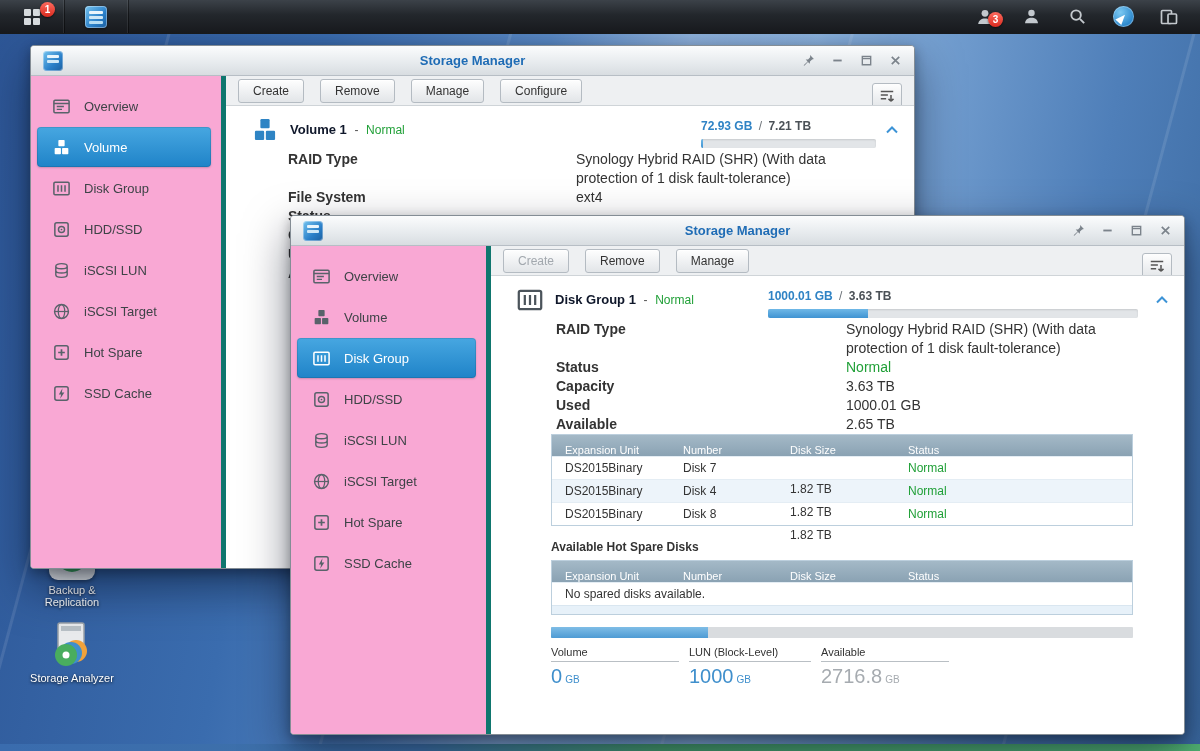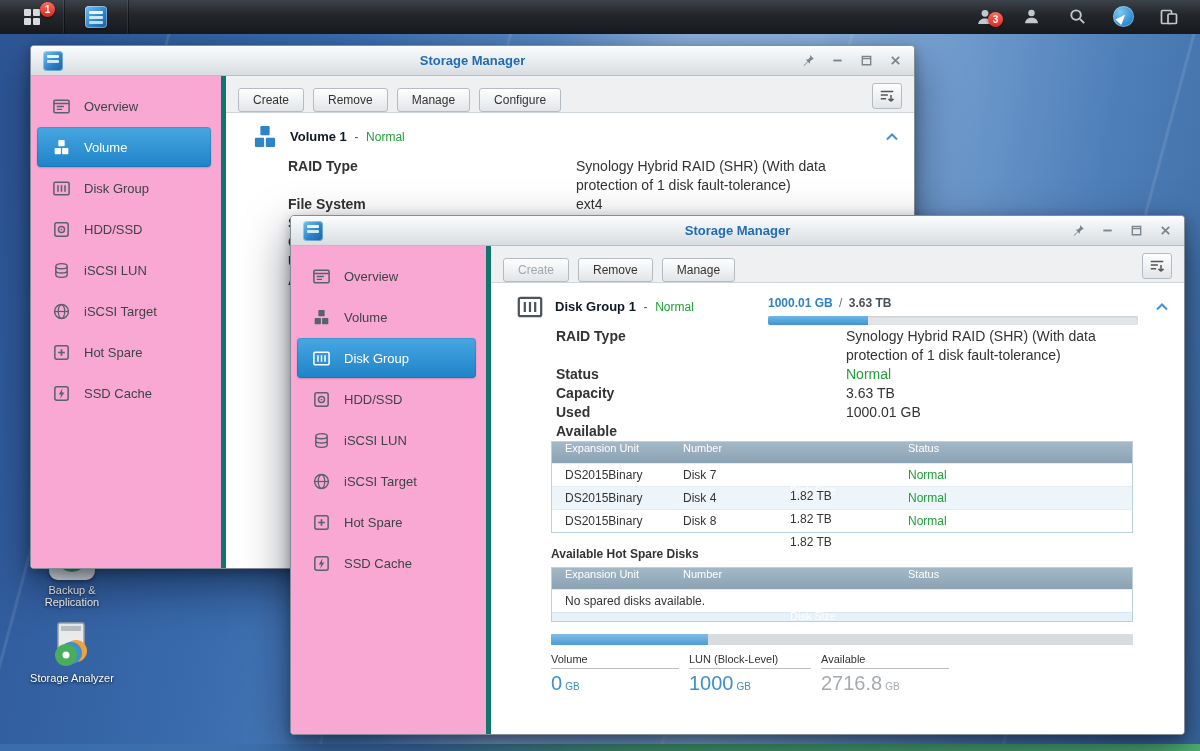--- a/index.html
+++ b/index.html
@@ -74,21 +74,21 @@
   .sidebar { width:195px; flex:none; background:#f9a8d4; border-right:5px solid #0f766e; padding-top:10px; }
   .w-front .sidebar { width:200px; }
   .side-item { height:40px; display:flex; align-items:center; gap:13px; padding-left:15px;
     margin:0 10px 1px 6px; border-radius:4px; font-size:13px; color:#3e4347; cursor:pointer; }
   .side-item .si-ico { width:19px; height:19px; flex:none; color:#59626a; }
   .side-item.sel { background:linear-gradient(#47a7e1,#1f83c8); color:#fff;
     box-shadow:inset 0 0 0 1px rgba(0,0,0,.1), 0 1px 2px rgba(0,0,0,.18); }
   .side-item.sel .si-ico { color:#fff; }
 
   .main { flex:1; display:flex; flex-direction:column; min-width:0; }
-  .toolbar { height:36px; flex:none; display:flex; align-items:flex-end; gap:9px; padding:0 12px; position:relative; }
+  .toolbar { height:29px; flex:none; display:flex; align-items:center; gap:16px; padding:0 12px; position:relative; }
   .btn { font-size:12px; color:#333; padding:4px 14px; border:1px solid #b4bbc2; border-radius:3px;
     background:linear-gradient(#fefefe,#edeff1 60%,#e2e5e8); box-shadow:inset 0 1px 0 #fff; cursor:pointer; }
   .btn.disabled { color:#a2a8ae; cursor:default; }
   .tool-right { position:absolute; right:12px; top:7px; width:30px; height:26px; border:1px solid #b4bbc2;
     border-radius:3px; background:linear-gradient(#fefefe,#e2e5e8); display:flex; align-items:center;
     justify-content:center; color:#555; cursor:pointer; }
 
   .panel { flex:1; background:#fff; border-top:1px solid #cfd4d8; overflow:hidden; position:relative; }
   .section-head { position:relative; padding:10px 0 6px 25px; display:flex; align-items:flex-start; gap:11px; min-height:44px; }
   .sec-ico { width:28px; height:28px; flex:none; }
@@ -110,21 +110,21 @@
   .fields { padding-left:65px; padding-right:18px; }
   .w-back .fields { padding-left:62px; }
   .frow { display:flex; font-size:14px; line-height:19px; }
   .flabel { width:290px; flex:none; font-weight:bold; color:#333; }
   .w-back .flabel { width:288px; }
   .fvalue { width:312px; color:#333; }
   .fvalue.green { color:#21a038; }
 
   .sub-title { font-size:12px; font-weight:bold; color:#333; margin:14px 0 6px 60px; }
   .tbl { margin-left:60px; width:582px; border:1px solid #bccfdd; font-size:12px; }
-  .tbl-head { display:flex; height:21px; align-items:flex-start; color:#fff; font-size:11px;
+  .tbl-head { display:flex; height:21px; align-items:flex-end; color:#fff; font-size:11px;
     background:linear-gradient(#a4b9c7,#8aa2b3); }
   .th,.td { padding-left:13px; overflow:hidden; white-space:nowrap; }
   .c1{width:118px;flex:none;} .c2{width:107px;flex:none;} .c3{width:118px;flex:none;margin-top:42px;} .c4{flex:1;}
   .tbl-row { display:flex; height:23px; align-items:center; color:#333; background:#fff; border-top:1px solid #e4edf4; }
   .tbl-row.alt { background:#edf4fa; }
   .td.green { color:#21a038; }
   .tbl-filler { height:9px; background:#e7f1f9; border-top:1px solid #d9e6f0; }
 
   .stackbar { margin:12px 0 0 60px; width:582px; height:11px; display:flex; background:#d9dcdf;
     border-radius:1px; overflow:hidden; }
@@ -374,20 +374,30 @@
         </div>
         <div class="panel">
           <div class="section-head">
             <svg class="sec-ico blue">
                 <use href="#i-volume"></use>
               </svg>
             <span class="sec-line">
               <span class="sec-name">Volume 1</span>
               <span class="sec-sep">-</span>
               <span class="sec-status">Normal</span>
+            </span>
+            <span class="usage">
+              <span class="usage-text">
+                <span class="u-used">72.93 GB</span>
+                <span class="u-slash">/</span>
+                <span class="u-total">7.21 TB</span>
+              </span>
+              <span class="usage-bar" style="display:block">
+                <span class="usage-fill" style="display: block; width: 1%;"></span>
+              </span>
             </span>
             <span class="chevron">
               <svg width="16" height="16">
                   <use href="#i-chevron-up"></use>
                 </svg>
             </span>
           </div>
           <div class="fields">
             <div class="frow">
                 <span class="flabel">RAID Type</span>
@@ -547,20 +557,21 @@
             <div class="frow">
                 <span class="flabel">Capacity</span>
                 <span class="fvalue">3.63 TB</span>
               </div>
             <div class="frow">
                 <span class="flabel">Used</span>
                 <span class="fvalue">1000.01 GB</span>
               </div>
             <div class="frow">
                 <span class="flabel">Available</span>
+                <span class="fvalue">2.65 TB</span>
               </div>
           </div>
 
           <div class="tbl">
             <div class="tbl-head">
               <div class="th c1">Expansion Unit</div>
               <div class="th c2">Number</div>
               <div class="th c3">Disk Size</div>
               <div class="th c4">Status</div>
             </div>

